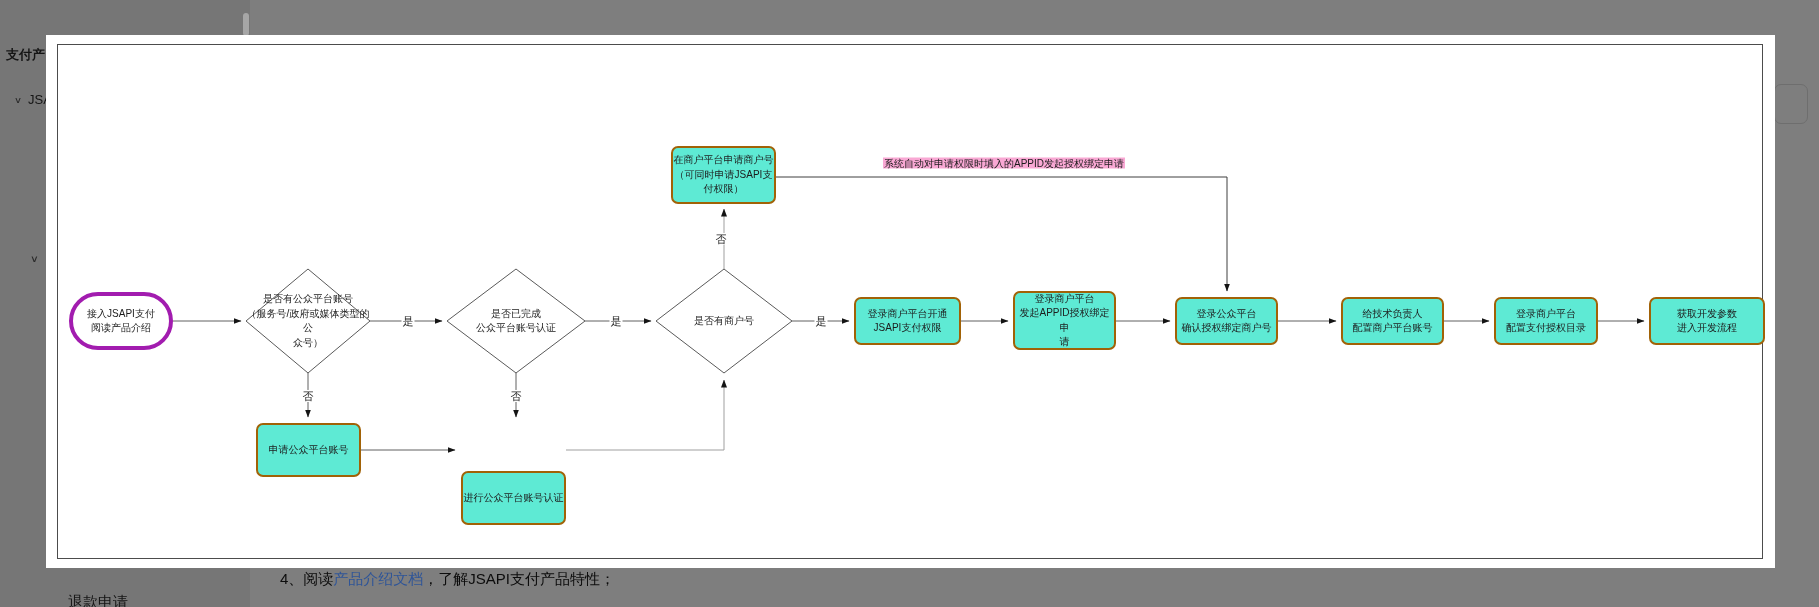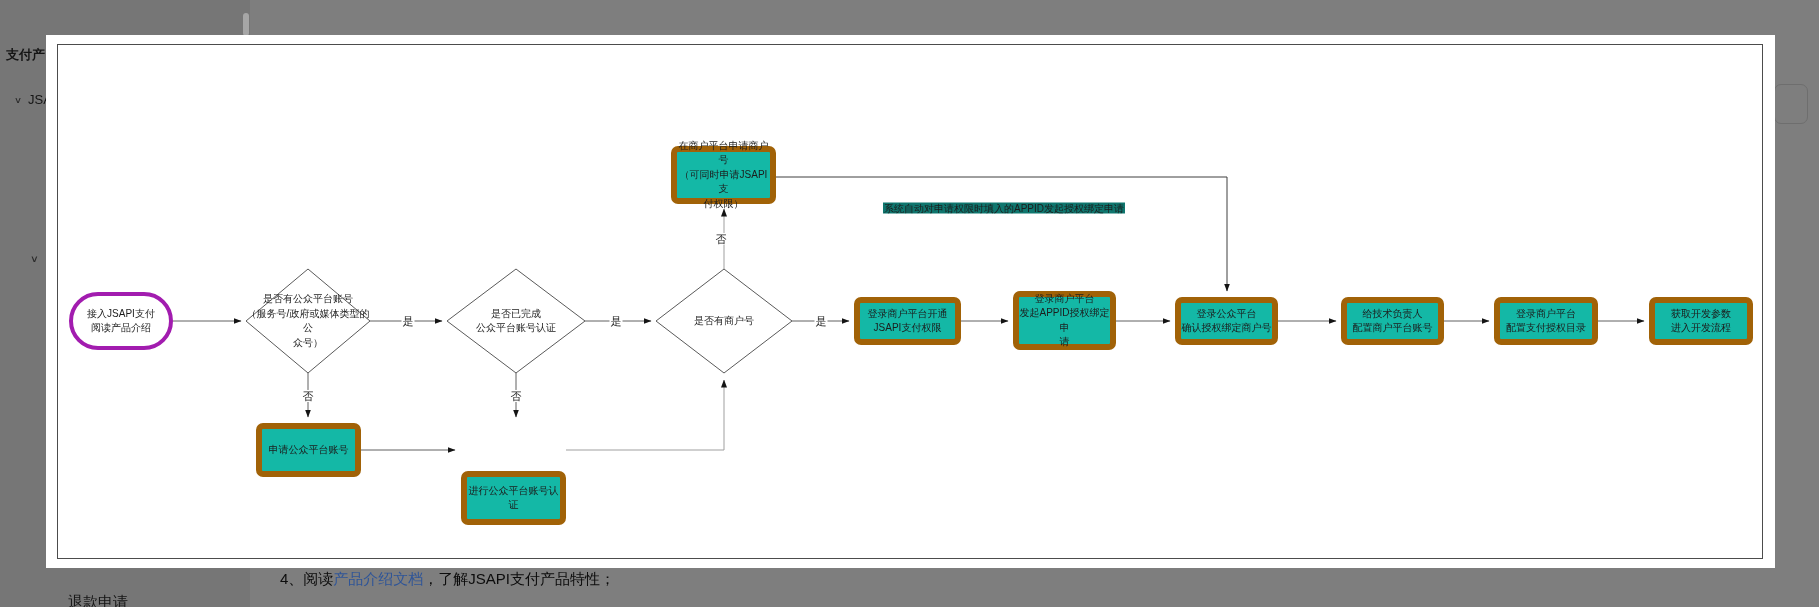--- a/index.html
+++ b/index.html
@@ -24,26 +24,26 @@
   .dim-button{position:absolute;left:1774px;top:84px;width:32px;height:38px;border:1px solid #6e6e6e;border-radius:7px;background:#7e7e7e;}
   
   .overlay{position:absolute;inset:0;z-index:5;background:transparent;}
   
   .modal{position:absolute;left:46px;top:35px;width:1729px;height:533px;background:#ffffff;z-index:10;}
   .modal-inner{position:absolute;left:11px;top:9px;width:1706px;height:515px;border:1px solid #4c4c4c;background:#ffffff;box-sizing:border-box;}
   .chart{position:absolute;inset:0;}
   .chart svg{position:absolute;left:0;top:0;}
   .node{position:absolute;display:flex;align-items:center;justify-content:center;
         text-align:center;white-space:pre-line;font-size:10px;line-height:1.45;color:#1c1c1c;box-sizing:border-box;}
-  .nbox{background:#14b8a6;border:6px solid #a16207;border-radius:7px;}
+  .nbox{background:#5eead4;border:2px solid #a16207;border-radius:7px;}
   .stadium{background:#fff;border:4px solid #a21caf;border-radius:30px;}
   .dtext{background:transparent;border:none;}
   .edge-label{position:absolute;transform:translate(-50%,-50%);background:#ffffff;
               font-size:11px;color:#1c1c1c;padding:0 1px;line-height:1.1;white-space:nowrap;}
-  .edge-note{font-size:10px;background:#0f766e;margin-top:45px;}
+  .edge-note{font-size:10px;background:#f9a8d4;}
 </style>
 </head>
 <body>
 
 <div class="page">
   <div class="sidebar">
     <div class="side-row row-products"><span class="chev">∨</span><span>支付产</span></div>
     <div class="side-row row-jsapi"><span class="chev">∨</span><span>JSA</span></div>
     <span class="chev-lone">∨</span>
     <div class="side-row row-refund"><span>退款申请</span></div>
@@ -109,21 +109,21 @@
 JSAPI支付权限</div>
       <div class="node nbox" style="left:955px;top:246px;width:103px;height:59px;">登录商户平台
 发起APPID授权绑定申
 请</div>
       <div class="node nbox" style="left:1117px;top:252px;width:103px;height:48px;">登录公众平台
 确认授权绑定商户号</div>
       <div class="node nbox" style="left:1283px;top:252px;width:103px;height:48px;">给技术负责人
 配置商户平台账号</div>
       <div class="node nbox" style="left:1436px;top:252px;width:104px;height:48px;">登录商户平台
 配置支付授权目录</div>
-      <div class="node nbox" style="left:1591px;top:252px;width:104px;height:48px;">获取开发参数
+      <div class="node nbox" style="left:1591px;top:252px;width:116px;height:48px;">获取开发参数
 进入开发流程</div>
       <div class="node nbox" style="left:198px;top:378px;width:105px;height:54px;">申请公众平台账号</div>
       <div class="node nbox" style="left:403px;top:378px;width:105px;height:54px;margin-top:48px;">进行公众平台账号认证</div>
 
       <div class="edge-label" style="left:350px;top:276px;">是</div>
       <div class="edge-label" style="left:558px;top:276px;">是</div>
       <div class="edge-label" style="left:763px;top:276px;">是</div>
       <div class="edge-label" style="left:250px;top:351px;">否</div>
       <div class="edge-label" style="left:458px;top:351px;">否</div>
       <div class="edge-label" style="left:663px;top:194px;">否</div>

